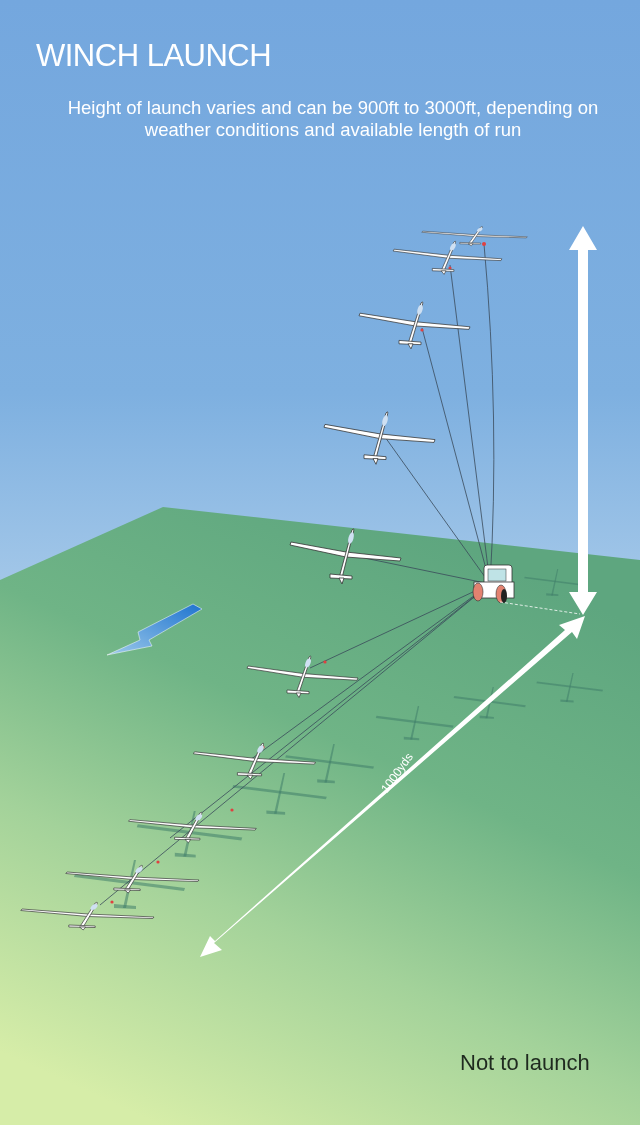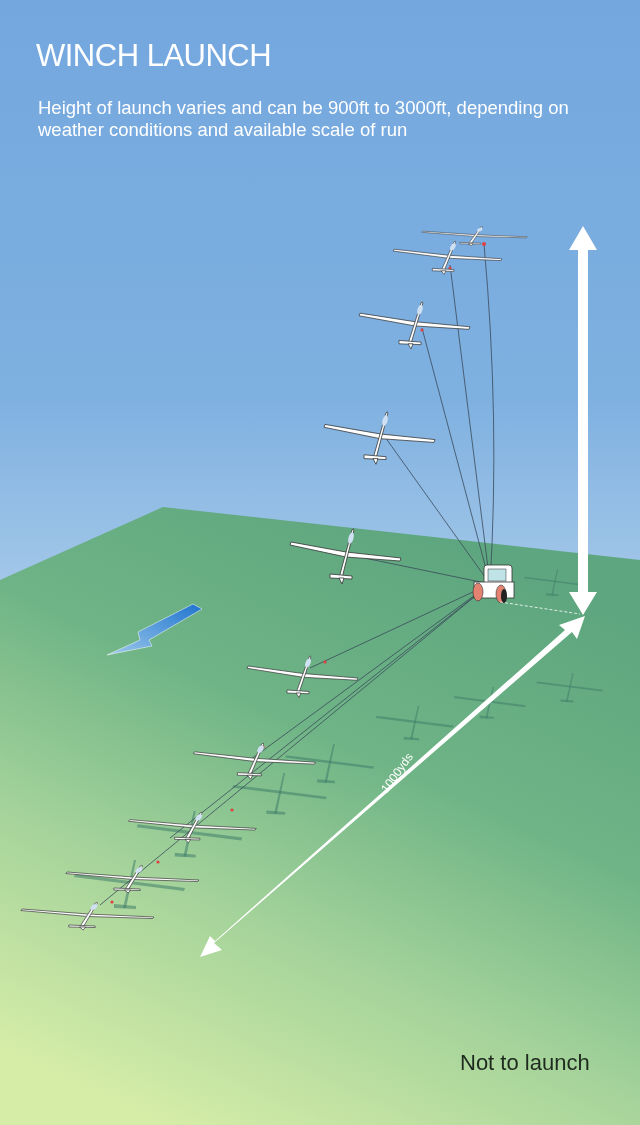--- a/index.html
+++ b/index.html
@@ -1,17 +1,17 @@
 <!DOCTYPE html>
 <html><head>
   <meta charset="utf-8">
   <style>
     html, body { margin: 0; padding: 0; }
     body { width: 640px; height: 1125px; overflow: hidden; background: #74a7de; }
-    .canvas { position: relative; width: 640px; height: 1125px; }
+    .canvas { position: relative; width: 640px; height: 1125px; text-align: center; }
     .canvas svg { position: absolute; left: 0; top: 0; }
     .title {
       position: absolute; left: 36px; top: 38px;
       font-family: "Liberation Sans", sans-serif; font-size: 31px; color: #ffffff;
       letter-spacing: -0.5px; font-weight: normal;
     }
     .subtitle {
       position: absolute; left: 38px; top: 97px; width: 590px;
       font-family: "Liberation Sans", sans-serif; font-size: 18.5px; line-height: 22px; color: #ffffff;
     }
@@ -131,16 +131,16 @@
     <g fill="#ffffff">
       <polygon points="583,226 597,250 588,250 588,592 597,592 583,615 569,592 578,592 578,250 569,250"></polygon>
     </g>
 
     <g fill="#ffffff">
       <polygon points="585,616 577,639 572,632 214,943 222,950 200,957 210,936 215,941 565,630 559,625"></polygon>
     </g>
   </svg>
 
   <div class="title">WINCH LAUNCH</div>
-  <div class="subtitle">Height of launch varies and can be 900ft to 3000ft, depending on weather conditions and available scale of run</div>
+  <div class="subtitle">Height of launch varies and can be 900ft to 3000ft, depending on weather conditions and available length of run</div>
   <div class="dist-label">1000yds</div>
   <div class="note">Not to launch</div>
 </div>
 
 </body></html>

